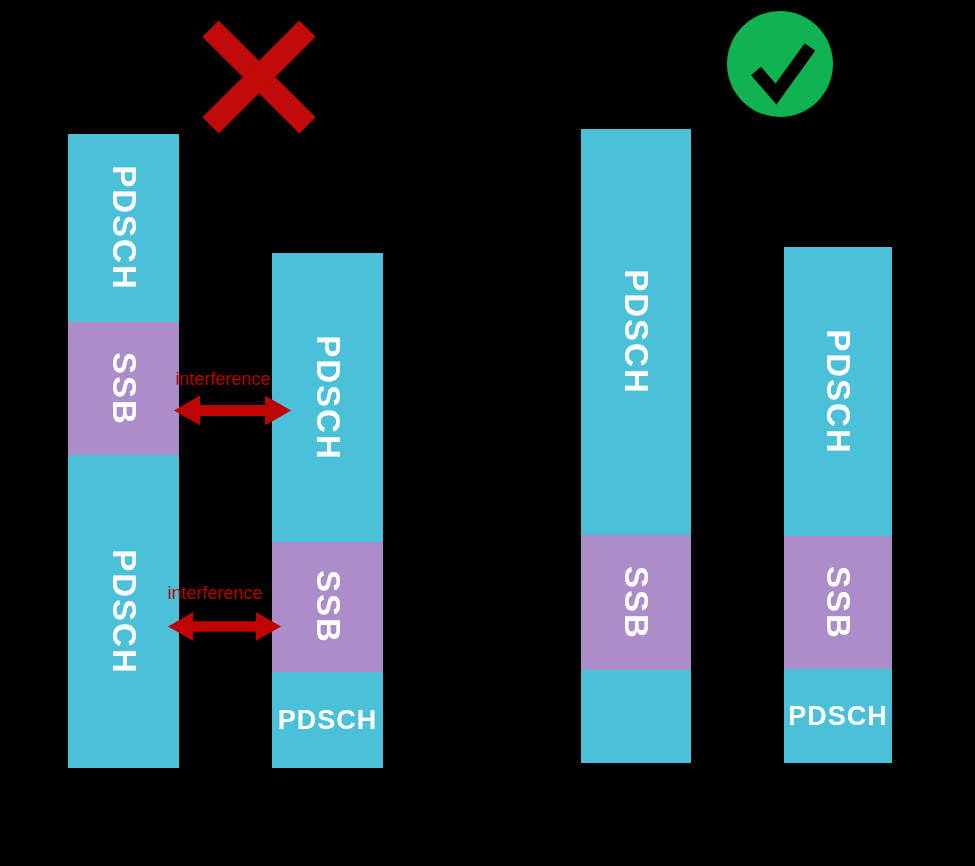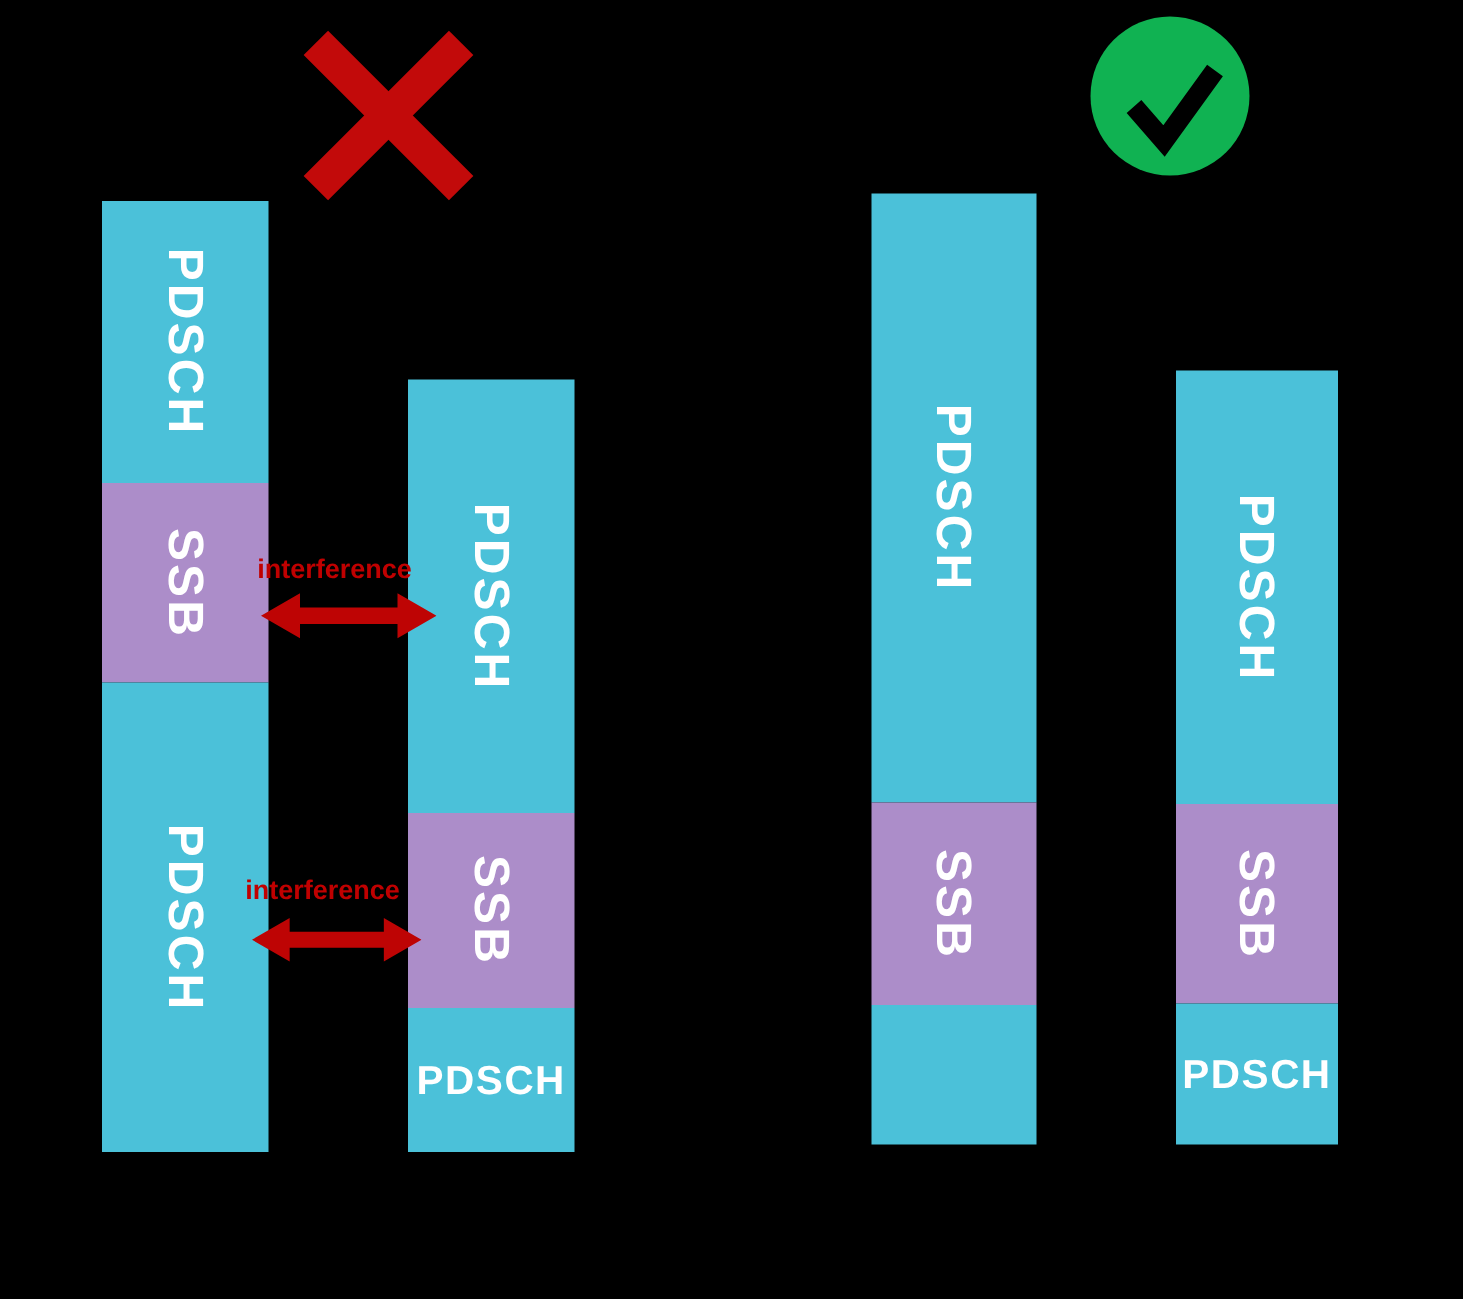--- a/index.html
+++ b/index.html
@@ -61,21 +61,21 @@
   .check {
     position: absolute; left: 727px; top: 11px; width: 106px; height: 106px;
     border-radius: 50%; background: #10B252;
   }
   .check svg { position: absolute; left: 0; top: 0; }
 
   
   .ann-label {
     position: absolute;
     color: #C00000;
-    font-weight: bold;
+    font-weight: normal;
     font-size: 18px;
     white-space: nowrap;
     text-align: center;
   }
   .ann-label.a1 { left: 168px; top: 369px; width: 110px; }
   .ann-label.a2 { left: 160px; top: 583px; width: 110px; }
 
   .arrow { position: absolute; }
   .arrow.a1 { left: 174px; top: 395px; }
   .arrow.a2 { left: 168px; top: 611px; }

